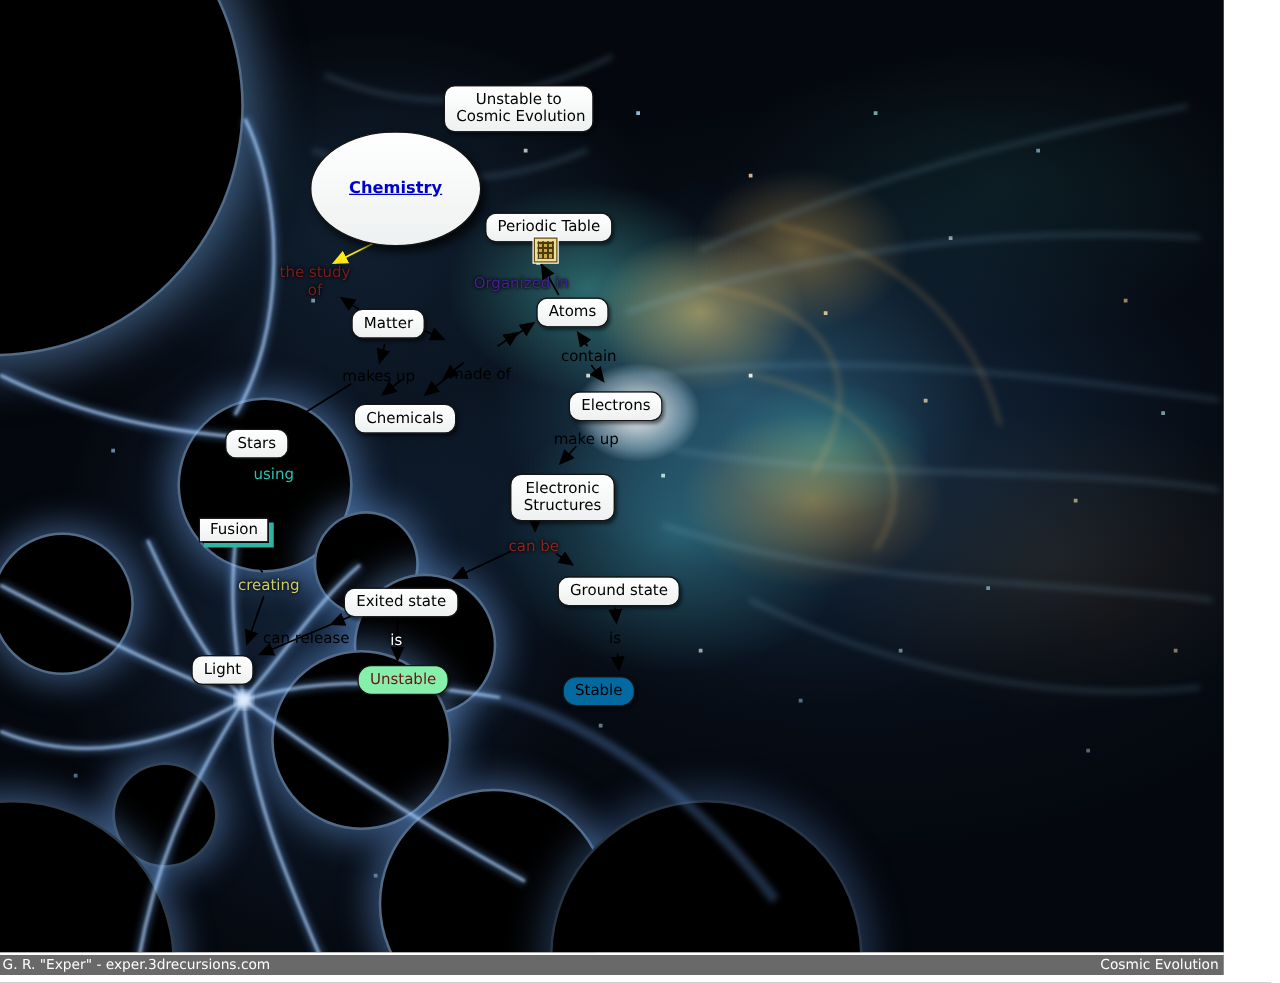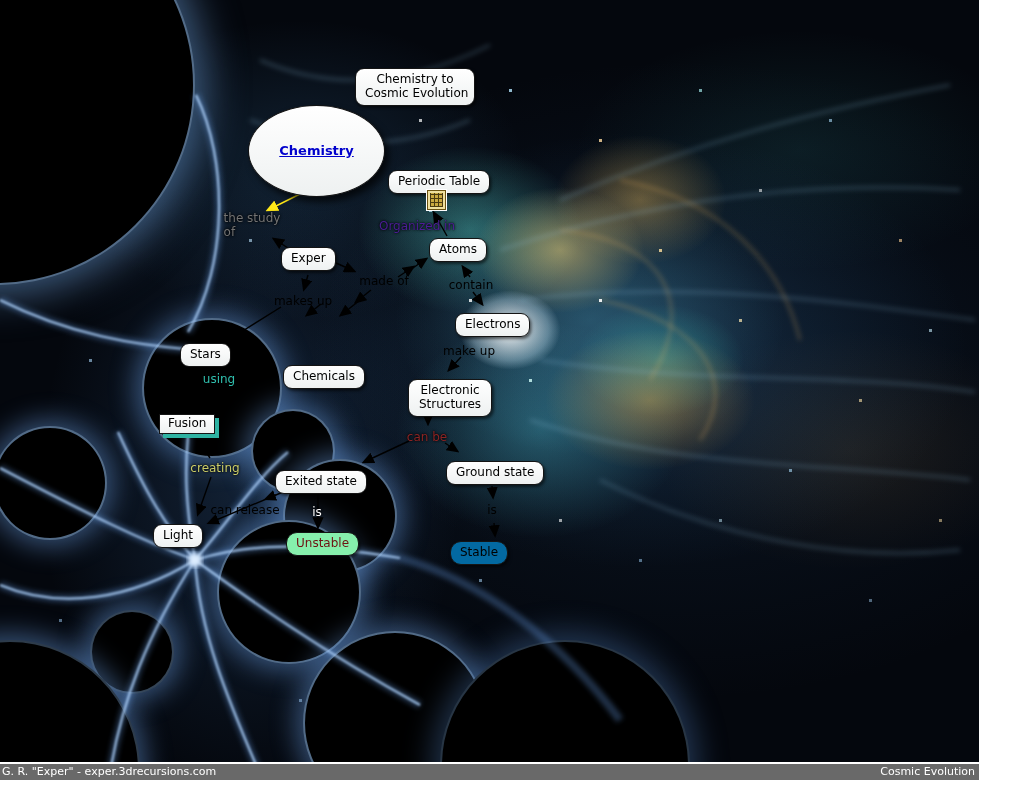--- a/index.html
+++ b/index.html
@@ -68,33 +68,33 @@
         box-shadow:4px 5px 7px rgba(0,0,0,.7);text-align:center;}
   #n-chemistry a{color:#0000cc;font-weight:bold;text-decoration:underline;font-size:13px;}
   #n-periodic{left:388px;top:170px;}
   #pt-icon{position:absolute;left:427px;top:190px;width:17px;height:18px;z-index:8;
         background:#efdf9d;border:1px solid #6b5210;box-shadow:0 0 0 1px #fff;}
   #pt-icon .grid{position:absolute;left:2px;top:2px;right:2px;bottom:2px;background:
         repeating-linear-gradient(0deg,#4a3a10 0 1px,transparent 1px 4px),
         repeating-linear-gradient(90deg,#4a3a10 0 1px,transparent 1px 4px),#caa93f;}
   #n-atoms{left:429px;top:238px;}
   #n-matter{left:281px;top:247px;}
-  #n-chemicals{left:283px;top:323px;margin-top:42px;}
+  #n-chemicals{left:283px;top:323px;}
   #n-electrons{left:455px;top:313px;}
   #n-stars{left:180px;top:343px;}
   #n-fusion{left:159px;top:414px;border-radius:0;box-shadow:4px 4px 0 #2fb3a3;padding:2px 8px;}
   #n-estructures{left:389px;top:379px;white-space:normal;width:64px;margin-left:19px;}
   #n-exited{left:275px;top:470px;}
   #n-ground{left:446px;top:461px;}
   #n-light{left:153px;top:524px;}
   #n-unstable{left:286px;top:532px;background:#86efac;color:#6e1212;border-radius:11px;}
   #n-stable{left:450px;top:541px;background:#0369a1;color:#000;border-radius:11px;}
-  #l-studyof{left:252px;top:225px;color:#737373;text-align:left;line-height:1.2;}
+  #l-studyof{left:252px;top:225px;color:#7f1d1d;text-align:center;line-height:1.2;}
   #l-organized{left:417px;top:226px;color:#4c1d95;}
-  #l-madeof{left:384px;top:281px;}
+  #l-madeof{left:384px;top:299px;}
   #l-makesup{left:303px;top:301px;}
   #l-contain{left:471px;top:285px;}
   #l-makeup{left:469px;top:351px;}
   #l-using{left:219px;top:379px;color:#2fbfae;}
   #l-creating{left:215px;top:468px;color:#cbcd68;}
   #l-canbe{left:427px;top:437px;color:#8c2424;}
   #l-canrelease{left:245px;top:510px;}
   #l-is-unstable{left:317px;top:512px;color:#fff;}
   #l-is-stable{left:492px;top:510px;}
   
@@ -208,35 +208,35 @@
       <path d="M428,406 L428,422" stroke-width="2.2" marker-end="url(#mb)"></path>
       <path d="M409,441 L364,462" marker-end="url(#mb)"></path>
       <path d="M445,443 L457,451" marker-end="url(#mb)"></path>
       <path d="M492,486 L493,497" marker-end="url(#mb)"></path>
       <path d="M494,523 L495,535" marker-end="url(#mb)"></path>
       <path d="M318,494 L318,527" marker-end="url(#mb)"></path>
     </g>
   </svg>
 
   <div class="node" id="n-title">
-    <span>Chemistry to</span><br>
+    <span>Unstable to</span><br>
     <span>Cosmic Evolution</span>
   </div>
 
   <div class="node" id="n-chemistry">
     <a href="#">Chemistry</a>
   </div>
 
   <div class="node" id="n-periodic">Periodic Table</div>
   <div id="pt-icon">
       <div class="grid"></div>
     </div>
 
   <div class="node" id="n-atoms">Atoms</div>
-  <div class="node" id="n-matter">Exper</div>
+  <div class="node" id="n-matter">Matter</div>
   <div class="node" id="n-chemicals">Chemicals</div>
   <div class="node" id="n-electrons">Electrons</div>
   <div class="node" id="n-stars">Stars</div>
   <div class="node" id="n-fusion">Fusion</div>
 
   <div class="node" id="n-estructures">
     <span>Electronic</span><br>
     <span>Structures</span>
   </div>
 

